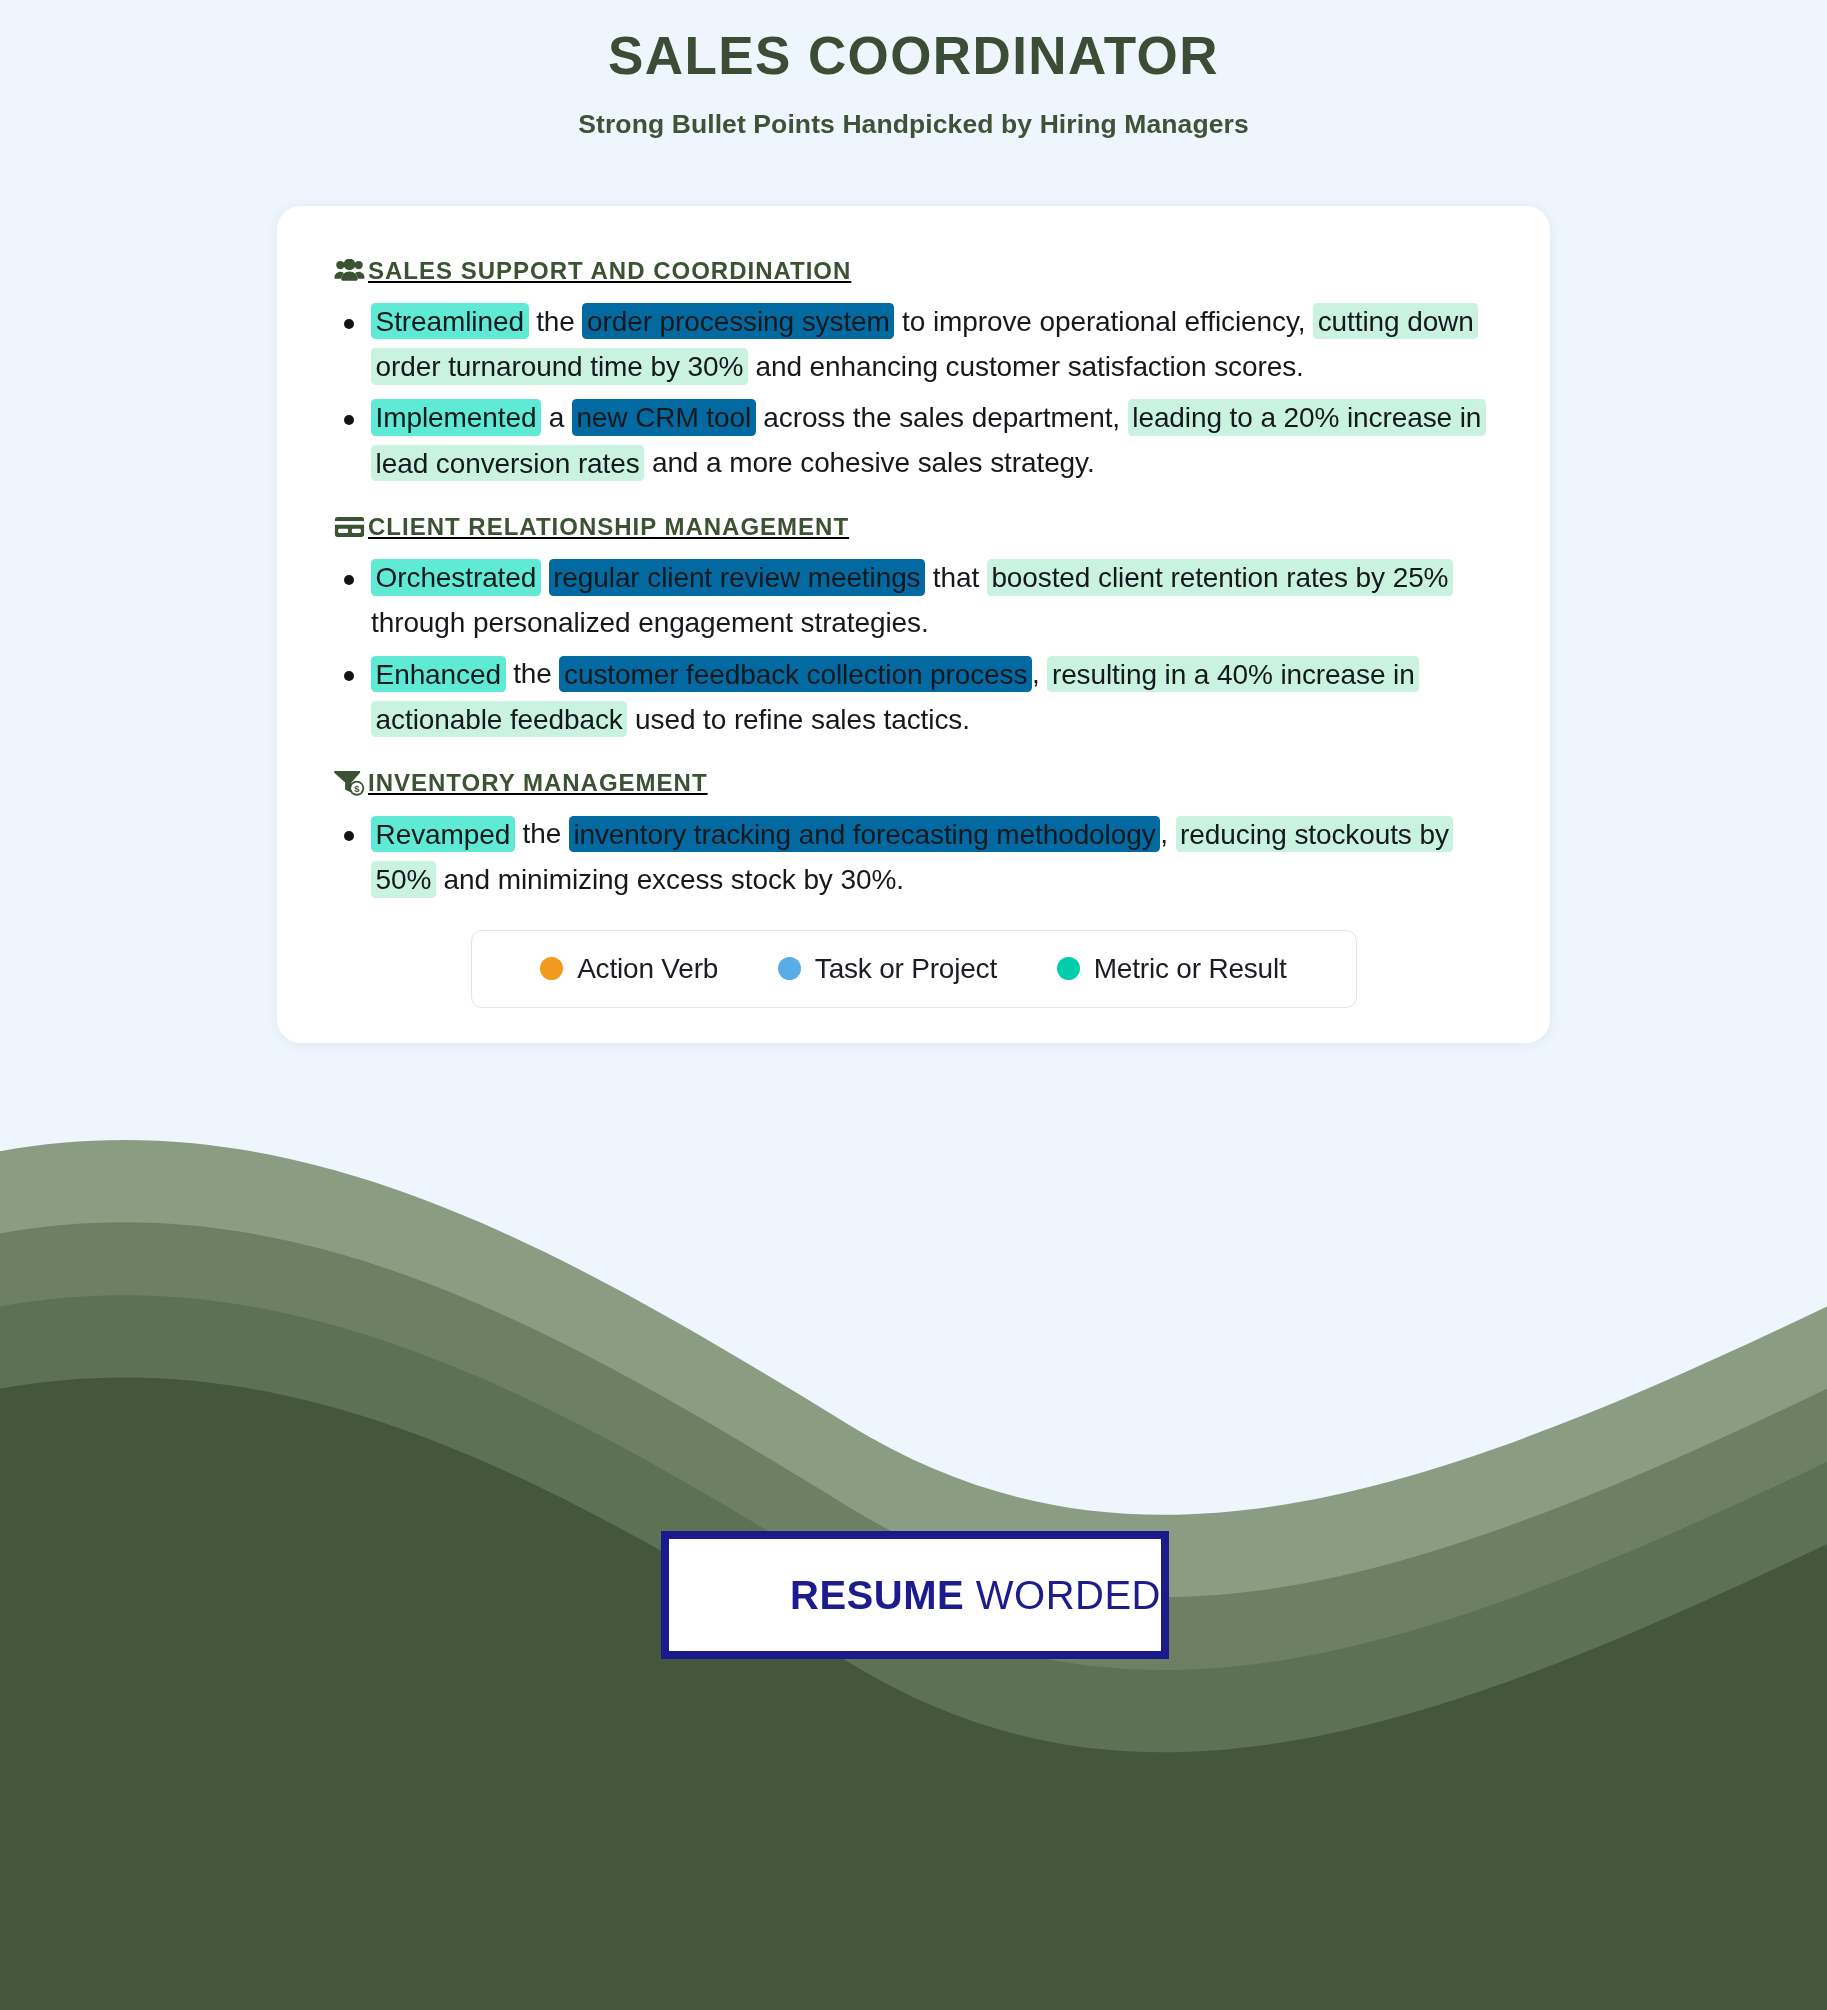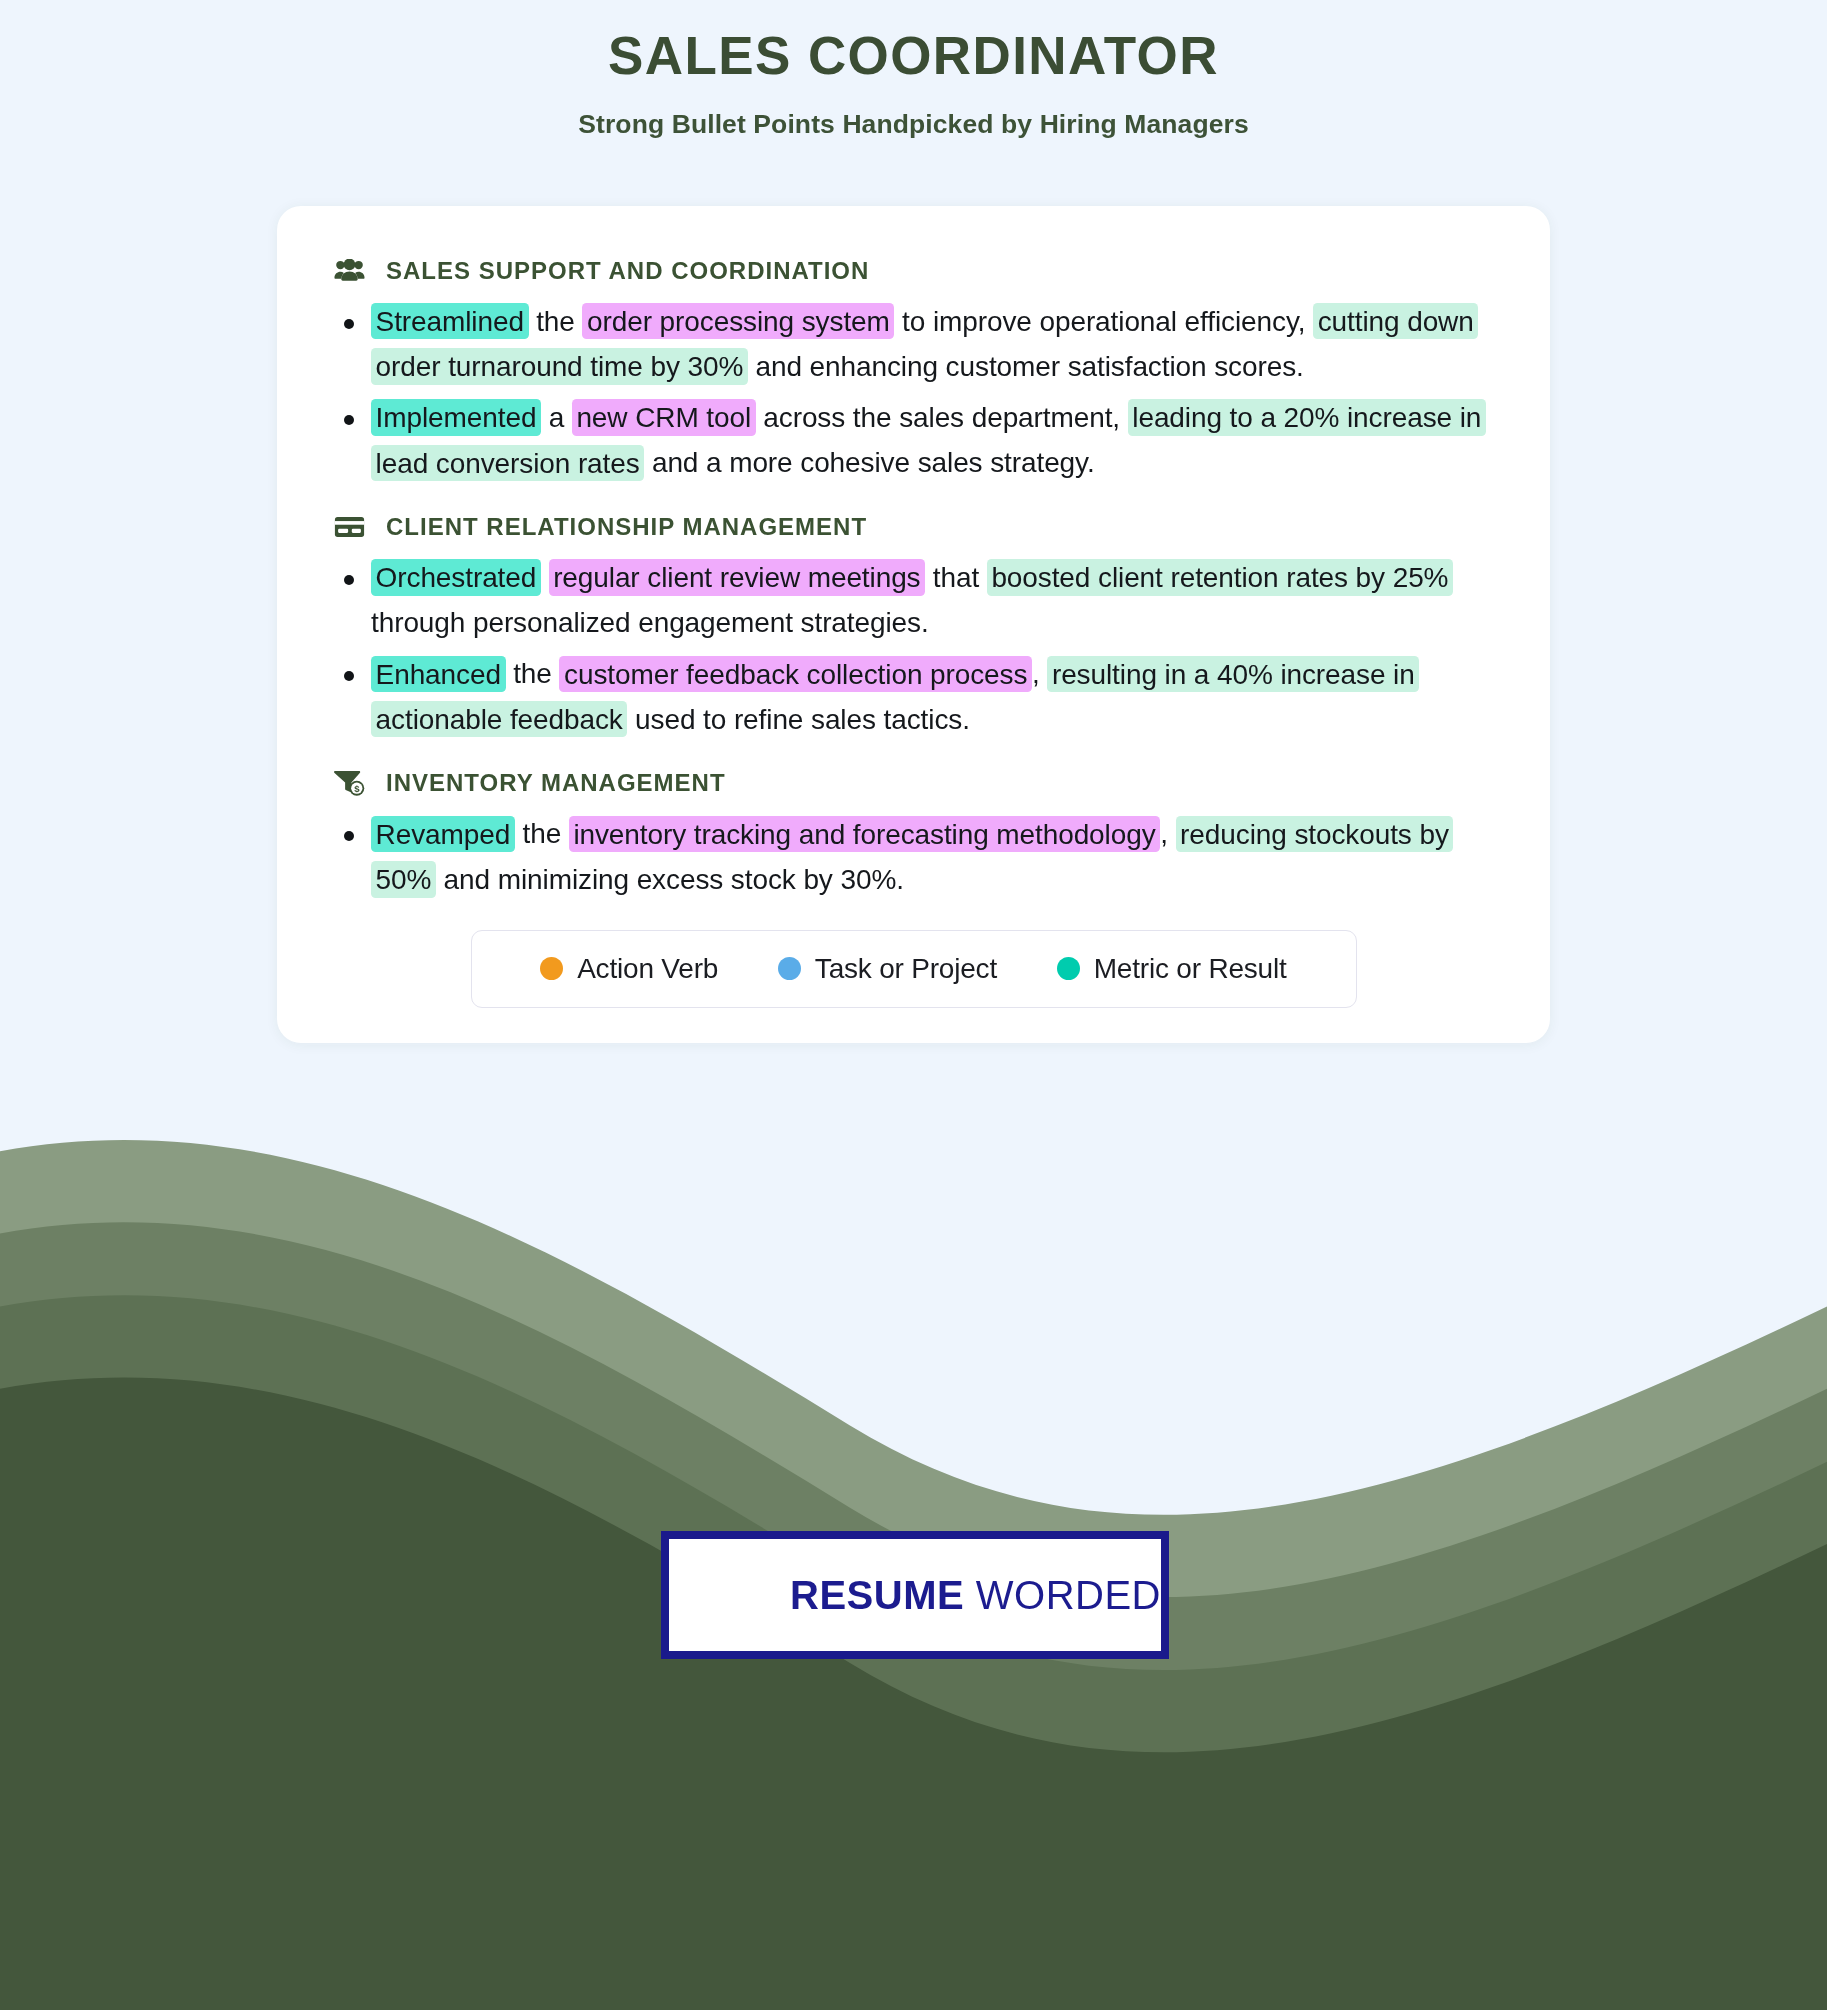--- a/index.html
+++ b/index.html
@@ -59,23 +59,24 @@
     z-index: 2;
     padding: 49px 57px 35px 57px;
     box-shadow: 0 1.8px 12.8px rgba(40,60,40,0.06);
   }
 
   .section { margin-bottom: 5.5px; }
 
   .section-header {
     display: flex;
     align-items: center;
-    gap: 21px;
+    gap: 3px;
     margin-top: 25.6px;
     margin-bottom: 12.8px;
+    text-decoration: underline;
   }
   .section:first-child .section-header { margin-top: 0; }
 
   .section-icon {
     width: 31px;
     height: 31px;
     display: inline-flex;
     align-items: center;
     justify-content: center;
     flex: 0 0 auto;
@@ -118,21 +119,21 @@
   }
 
   
   .hl {
     border-radius: 4.6px;
     padding: 2.7px 4.6px;
     box-decoration-break: clone;
     -webkit-box-decoration-break: clone;
   }
   .hl-verb   { background: #5eead4; }
-  .hl-task   { background: #f0abfc; }
+  .hl-task   { background: #0369a1; }
   .hl-metric { background: #c9f2e1; }
 
   
   .legend {
     margin: 27.4px auto 0 auto;
     width: 886px;
     border: 1.8px solid #e3e3ee;
     border-radius: 11px;
     padding: 22px 0;
     display: flex;

